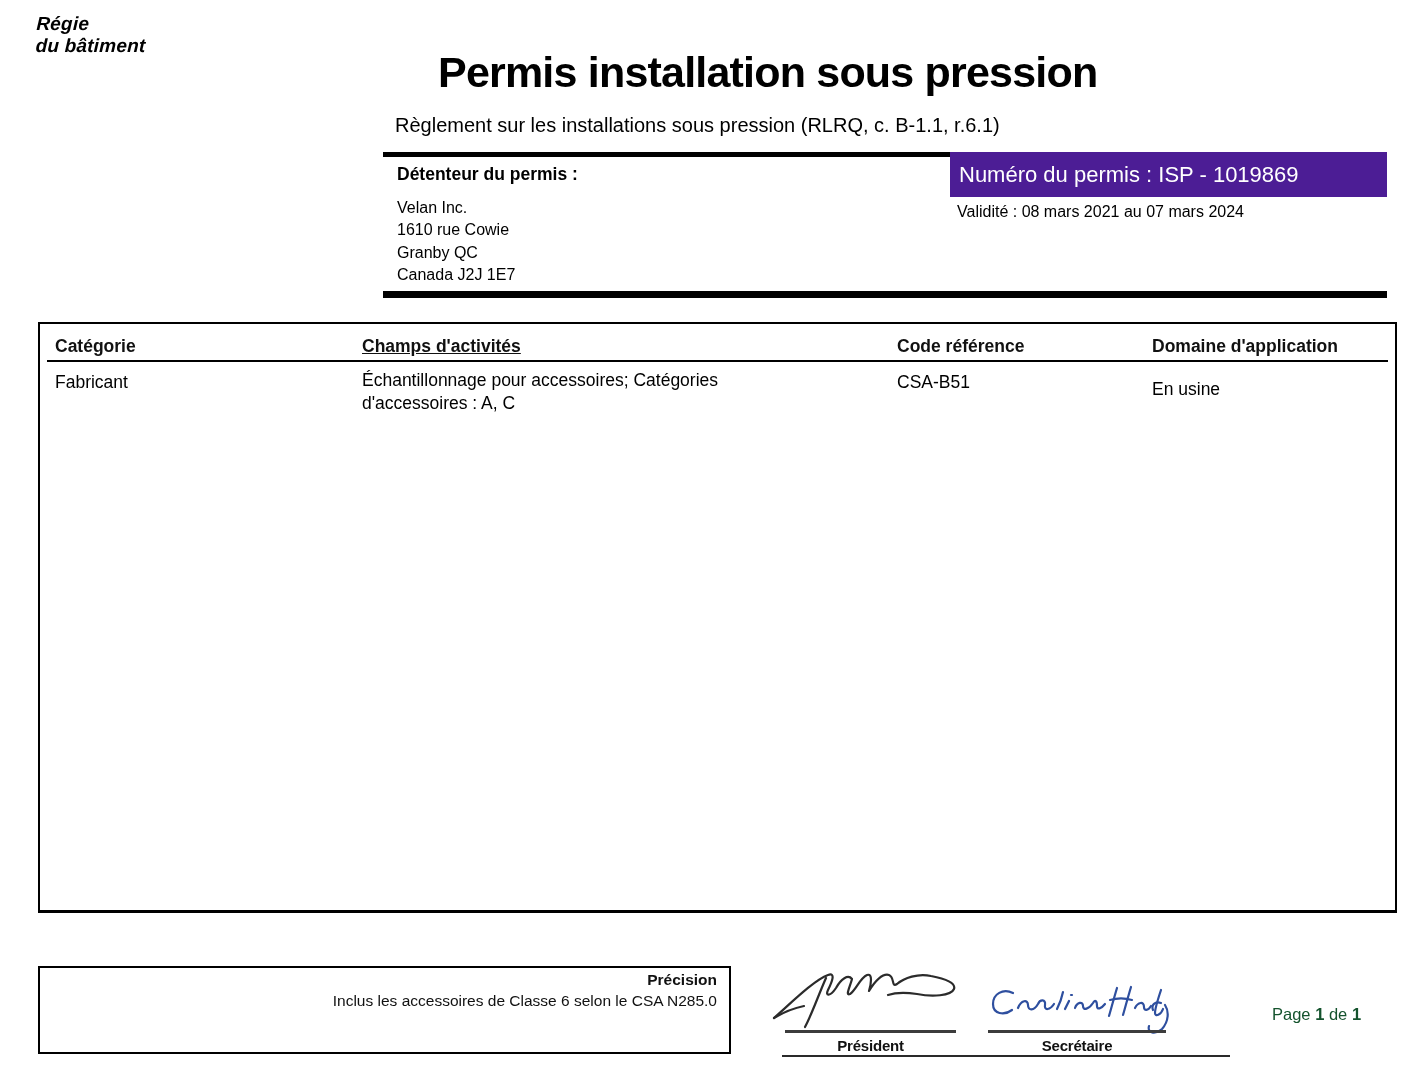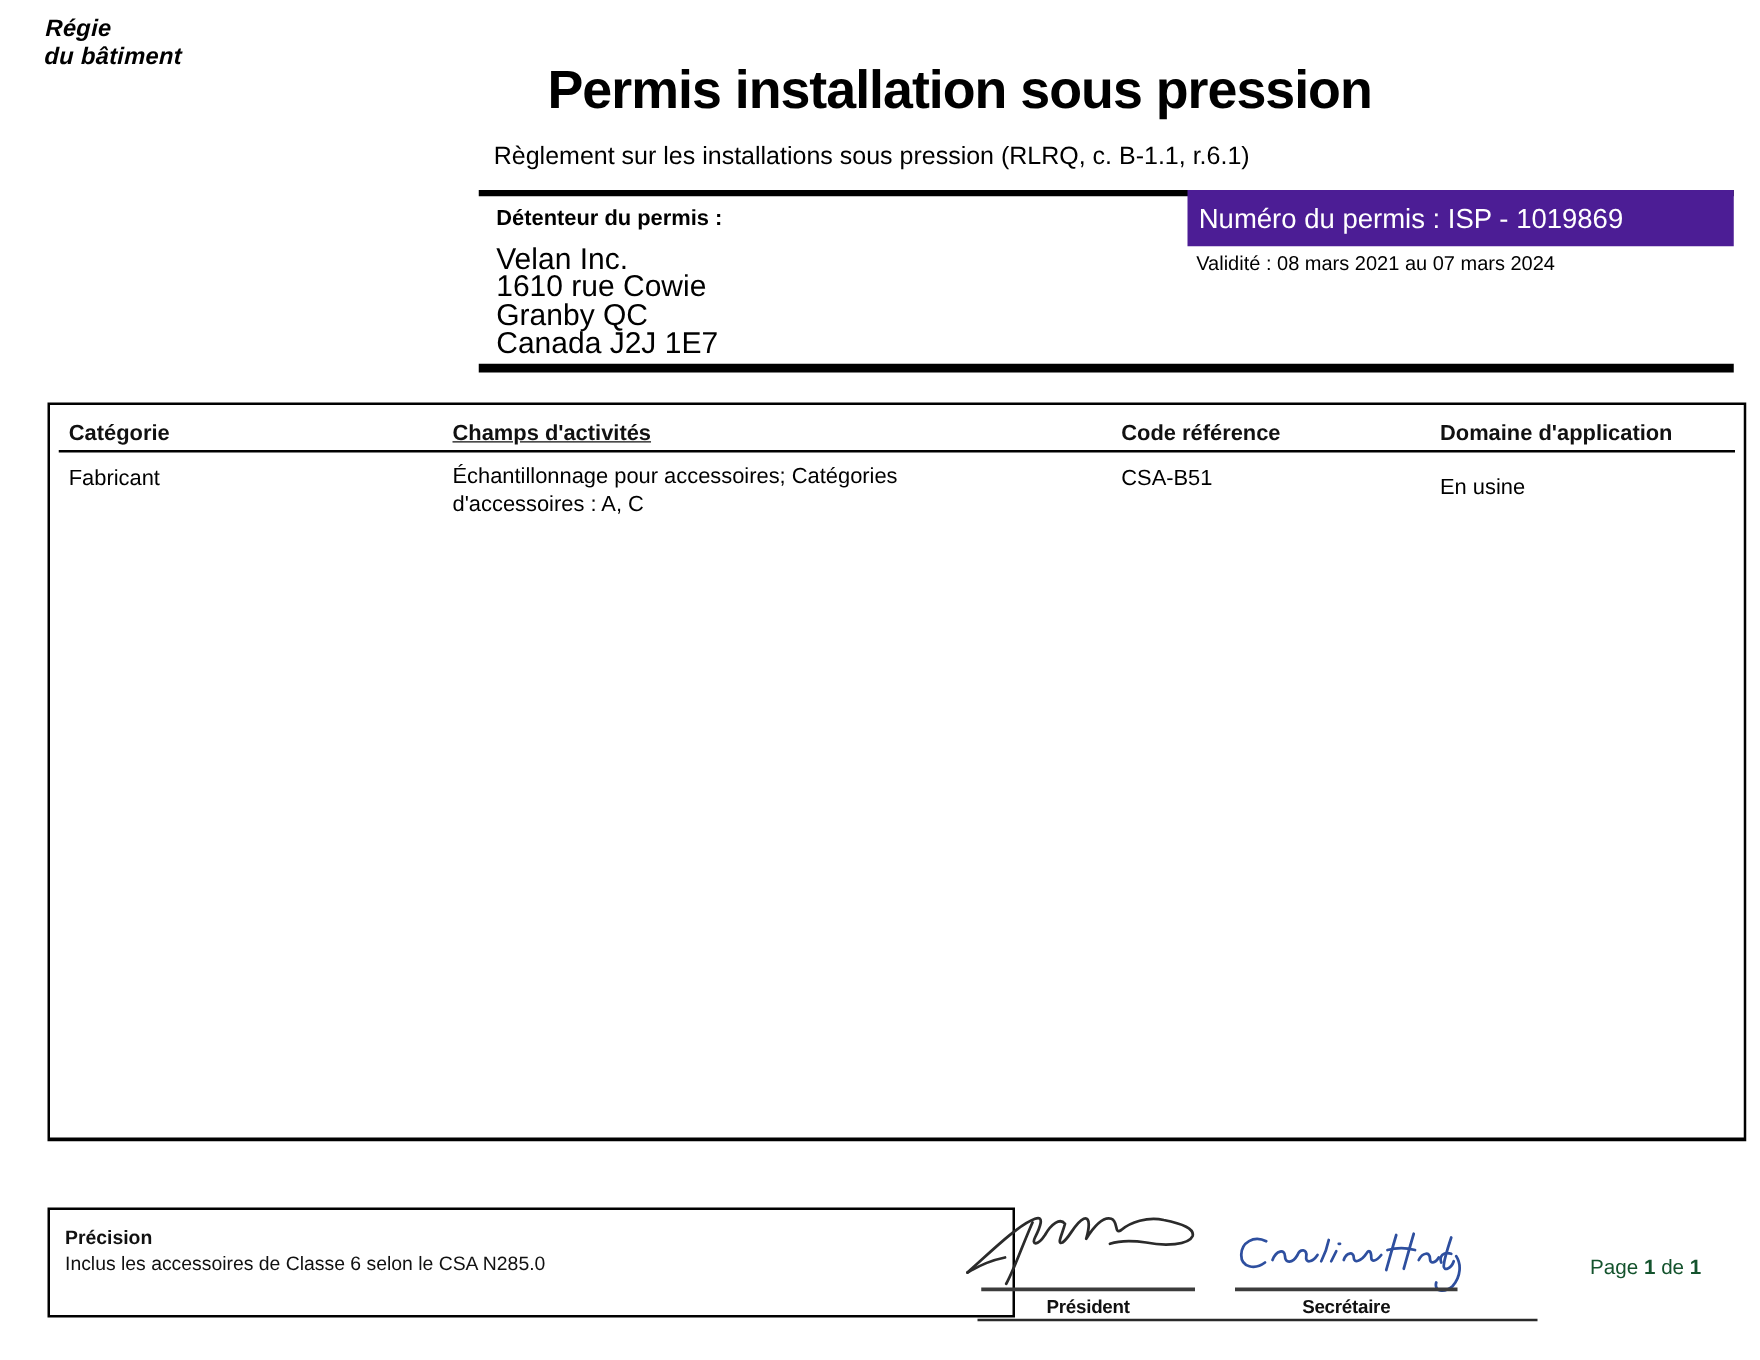--- a/index.html
+++ b/index.html
@@ -37,21 +37,21 @@
 
   
   .rule-top   { left: 383px; top: 152px; width: 1004px; height: 5px; background: #000; }
   .rule-bottom{ left: 383px; top: 291px; width: 1004px; height: 7px; background: #000; }
   .holder-label {
     left: 397px; top: 164px;
     font-size: 17.5px; font-weight: bold; color: #000;
   }
   .holder-address {
     left: 397px; top: 197px;
-    font-size: 24px; line-height: 22.4px; color: #000;
+    font-size: 16px; line-height: 22.4px; color: #000;
   }
   .permit-banner {
     left: 950px; top: 152px; width: 437px; height: 45px;
     background: #4c1d95; color: #fff;
     font-size: 22px; line-height: 45px; padding-left: 9px;
     white-space: nowrap;
   }
   .validity {
     left: 957px; top: 203px;
     font-size: 16px; color: #000; white-space: nowrap;
@@ -69,22 +69,22 @@
   .th-c4 { left: 1112px; }
   .head-underline { position: absolute; left: 7px; top: 36px; width: 1341px; height: 2px; background: #000; }
   .table-box .td { position: absolute; font-size: 17.5px; line-height: 23px; color: #000; }
   .td-c1 { left: 15px;  top: 47px; }
   .td-c2 { left: 322px; top: 45px; width: 412px; }
   .td-c3 { left: 857px; top: 47px; }
   .td-c4 { left: 1112px; top: 54px; }
 
   
   .precision-box {
-    left: 38px; top: 966px; width: 774px; height: 88px;
-    border: 2px solid #000; padding: 12px 12px;
+    left: 38px; top: 966px; width: 693px; height: 88px;
+    border: 2px solid #000; padding: 1px 12px; text-align: right;
   }
   .precision-label { font-size: 15.5px; font-weight: bold; line-height: 21px; }
   .precision-text  { font-size: 15.5px; line-height: 21px; }
 
   
   .sig-svg { display: block; }
   .sig-president-svg { left: 770px; top: 966px; }
   .sig-secretary-svg { left: 985px; top: 983px; }
   .sig-line-president { left: 785px; top: 1030px; width: 171px; height: 3px; background: #3c3c3c; }
   .sig-line-secretary { left: 988px; top: 1030px; width: 178px; height: 3px; background: #3c3c3c; }

